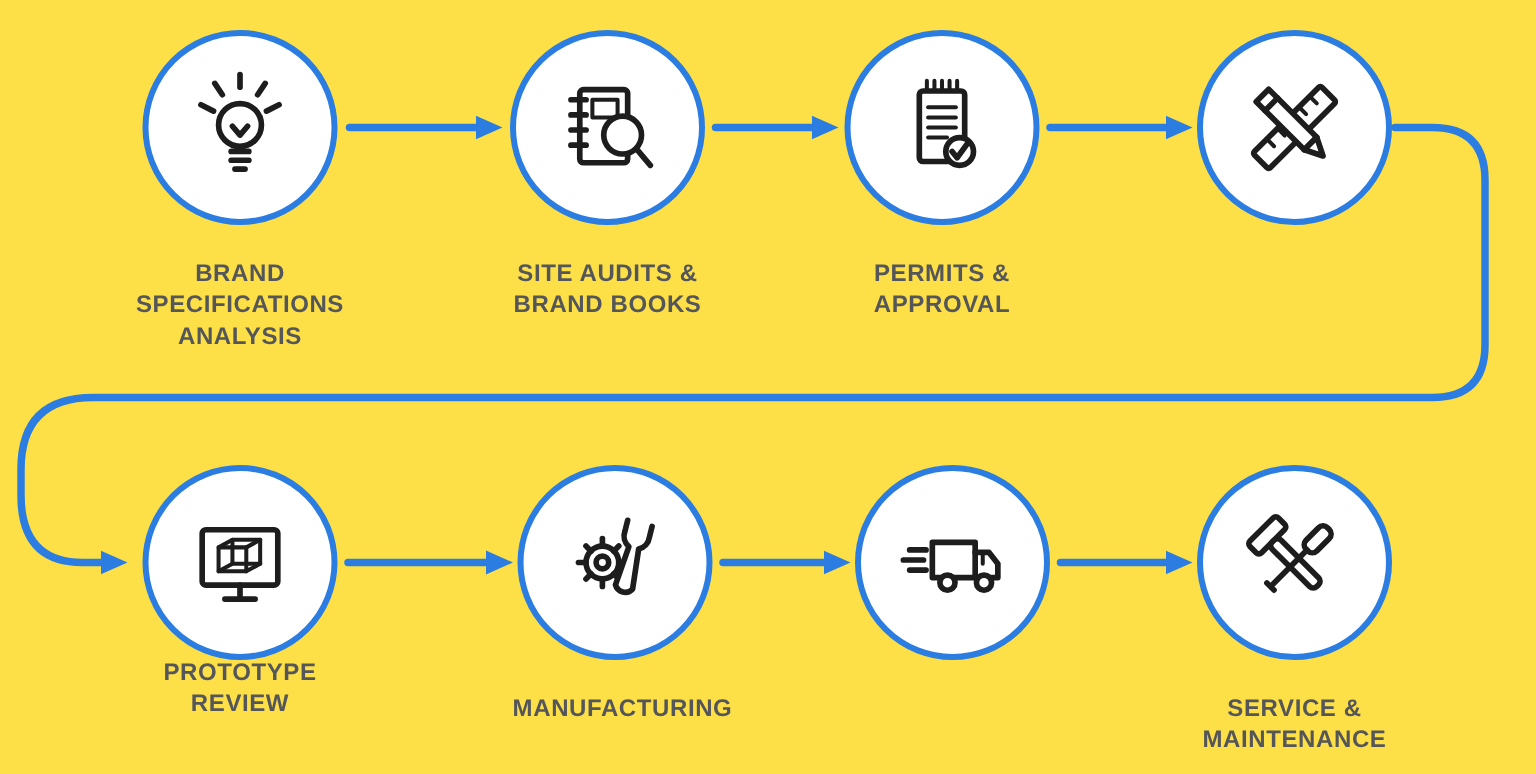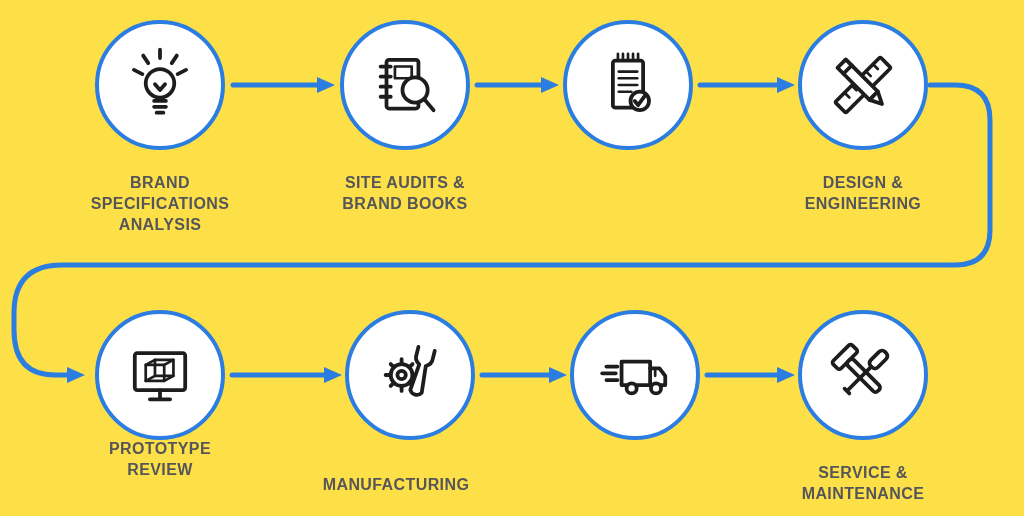--- a/index.html
+++ b/index.html
@@ -108,40 +108,40 @@
       <line x1="56" y1="13" x2="56" y2="21" class="thin"></line>
       <line x1="62" y1="13" x2="62" y2="21" class="thin"></line>
       <line x1="39" y1="34" x2="61" y2="34" class="thin"></line>
       <line x1="39" y1="42" x2="61" y2="42" class="thin"></line>
       <line x1="39" y1="50" x2="61" y2="50" class="thin"></line>
       <line x1="39" y1="58" x2="54" y2="58" class="thin"></line>
       <circle cx="64" cy="69" r="11" class="masked"></circle>
       <polyline points="58,69 62,74 70,63"></polyline>
     </svg>
   </div>
+  <div class="step-label" style="left:513px; top:172px;">PERMITS &amp;
+APPROVAL</div>
 
   <div class="step-circle" style="left:798px; top:20px;">
     <svg class="step-icon" viewBox="0 0 100 100">
       <g transform="rotate(45 50 50)">
         <rect x="41" y="12" width="18" height="76" rx="2"></rect>
         <line x1="41" y1="24" x2="49" y2="24" class="thin"></line>
         <line x1="41" y1="36" x2="49" y2="36" class="thin"></line>
         <line x1="41" y1="48" x2="49" y2="48" class="thin"></line>
         <line x1="41" y1="60" x2="49" y2="60" class="thin"></line>
         <line x1="41" y1="72" x2="49" y2="72" class="thin"></line>
       </g>
       <g transform="rotate(-45 50 50)">
         <rect x="43" y="14" width="14" height="54" class="masked"></rect>
         <line x1="43" y1="24" x2="57" y2="24"></line>
         <path d="M43 68 L57 68 L50 82 Z" class="masked"></path>
       </g>
     </svg>
   </div>
-  <div class="step-label" style="left:748px; top:172px;">DESIGN &amp;
-ENGINEERING</div>
 
   <div class="step-circle" style="left:95px; top:310px;">
     <svg class="step-icon" viewBox="0 0 100 100">
       <rect x="20" y="24" width="60" height="44" rx="3"></rect>
       <line x1="50" y1="68" x2="50" y2="77"></line>
       <line x1="38" y1="79" x2="62" y2="79"></line>
       <g class="thin">
         <rect x="33" y="38" width="22" height="19"></rect>
         <rect x="44" y="32" width="22" height="19"></rect>
         <line x1="33" y1="38" x2="44" y2="32"></line>
@@ -166,21 +166,21 @@
         <line x1="27" y1="50" x2="21" y2="50" stroke-width="6"></line>
         <line x1="31" y1="41" x2="27" y2="37" stroke-width="6"></line>
         <line x1="40" y1="37" x2="40" y2="31" stroke-width="6"></line>
         <line x1="49" y1="41" x2="53" y2="37" stroke-width="6"></line>
       </g>
       <g transform="rotate(14 62 50)">
         <path d="M52 18 L52 27 A11 11 0 0 0 58 38 L55 70 A8 8 0 0 0 69 70 L66 38 A11 11 0 0 0 72 27 L72 18" class="masked"></path>
       </g>
     </svg>
   </div>
-  <div class="step-label" style="left:281px; top:462px;margin-top:12px;">MANUFACTURING</div>
+  <div class="step-label" style="left:300px; top:462px;">MANUFACTURING</div>
 
   <div class="step-circle" style="left:570px; top:310px;">
     <svg class="step-icon" viewBox="0 0 100 100">
       <line x1="16" y1="40" x2="29" y2="40"></line>
       <line x1="11" y1="48" x2="27" y2="48"></line>
       <line x1="16" y1="56" x2="29" y2="56"></line>
       <rect x="34" y="34" width="34" height="28"></rect>
       <path d="M68 42 H79 L86 51 V62 H68"></path>
       <line x1="74" y1="42" x2="74" y2="51" class="thin"></line>
       <circle cx="46" cy="66" r="6" class="masked"></circle>

